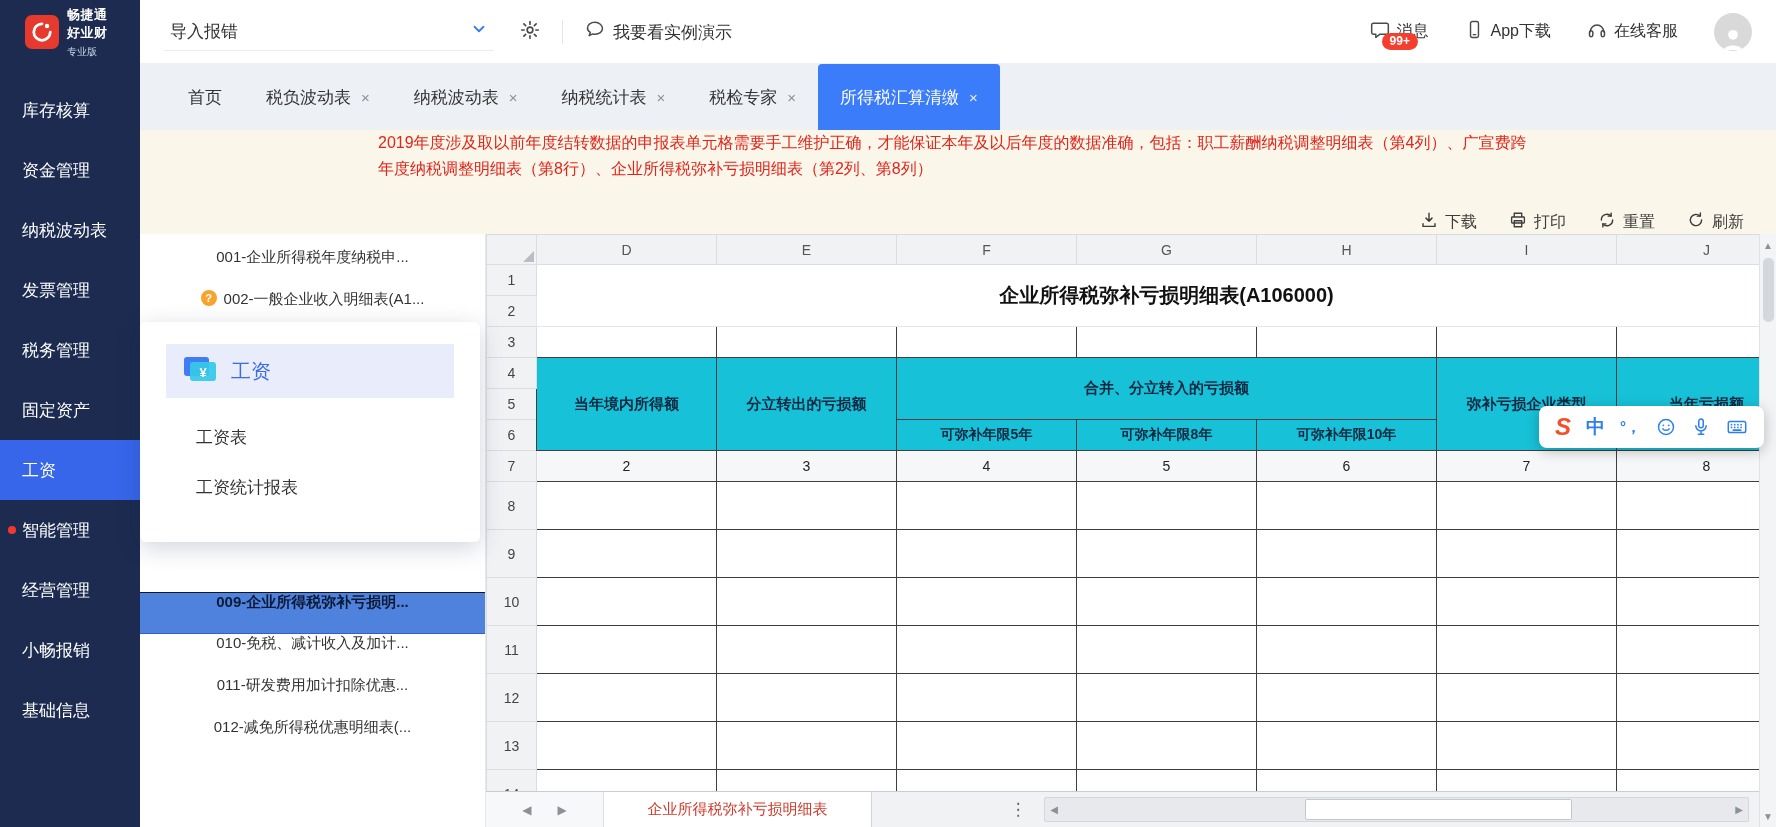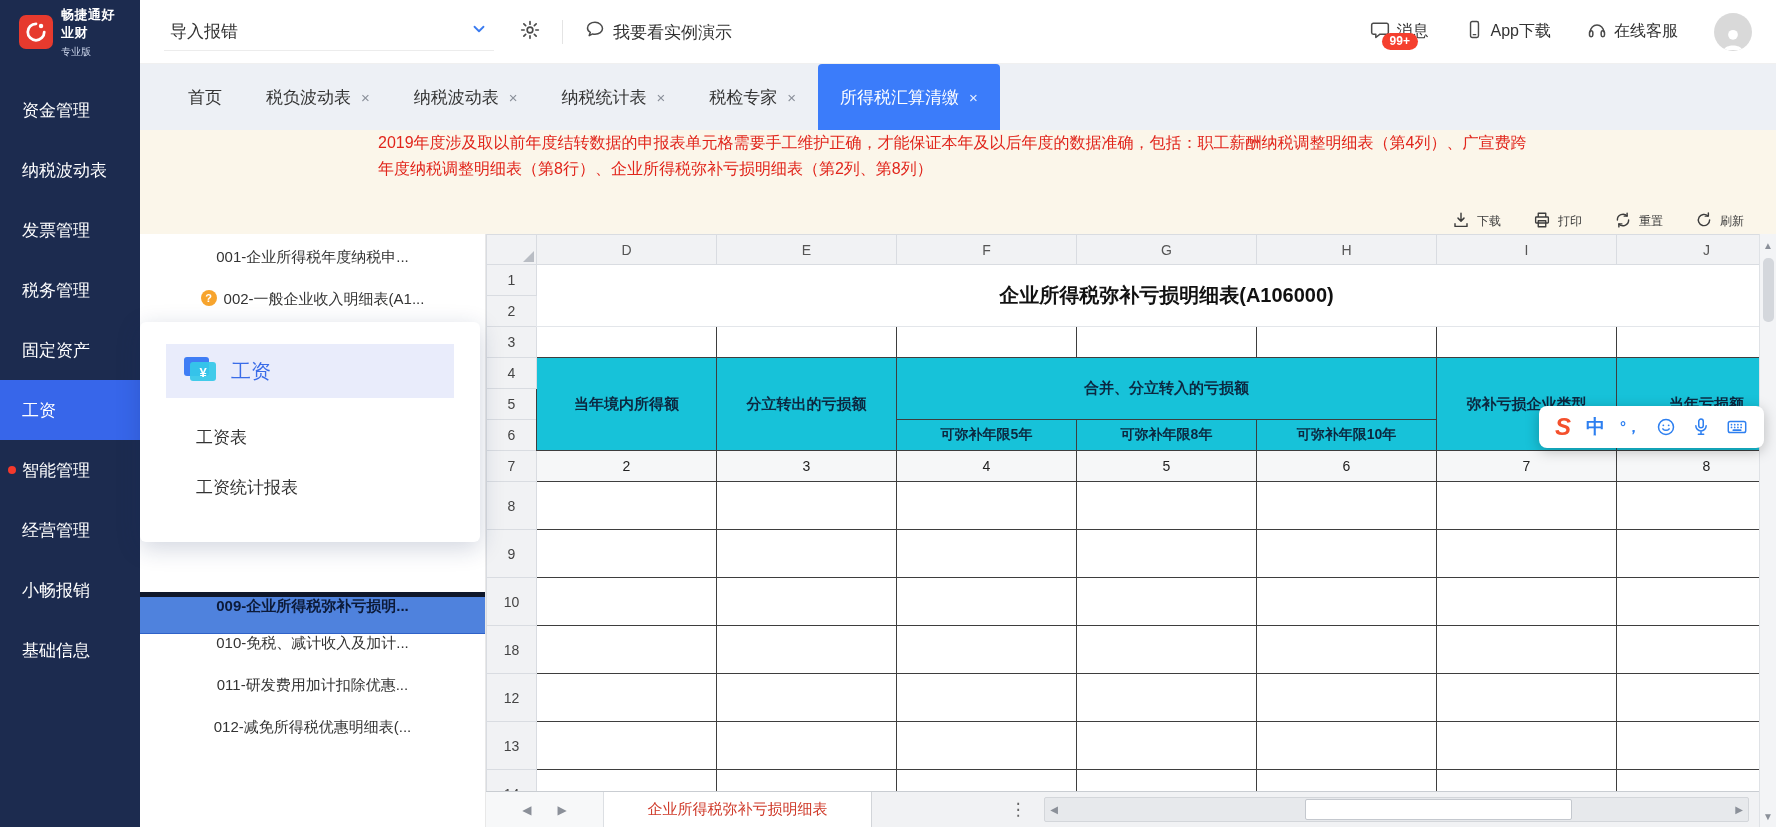--- a/index.html
+++ b/index.html
@@ -2,21 +2,21 @@
 <html><head>
 <meta charset="utf-8">
 <style>
   * { box-sizing: border-box; margin: 0; padding: 0; }
   html,body { width:1776px; height:827px; overflow:hidden; }
   body { font-family:"Liberation Sans","DejaVu Sans",sans-serif; background:#fff; color:#333; }
   .app { display:flex; width:1776px; height:827px; }
 
   
   .sidebar { width:140px; flex-shrink:0; background:#1c2b4f; color:#fff; display:flex; flex-direction:column; }
-  .logo { height:64px; display:flex; align-items:center; gap:8px; padding:0 19px; flex-shrink:0; }
+  .logo { height:64px; display:flex; align-items:center; gap:8px; padding:0 25px; flex-shrink:0; }
   .logo-icon { width:34px; height:34px; background:#e63a2e; border-radius:7px; display:flex; align-items:center; justify-content:center; flex-shrink:0; }
   .brand-name { font-size:13px; font-weight:bold; letter-spacing:.5px; }
   .brand-edition { font-size:10px; color:#c9d3e8; margin-top:3px; }
   .nav { padding-top:16px; }
   .nav-item { height:60px; display:flex; align-items:center; padding-left:22px; font-size:17px; cursor:pointer; position:relative; }
   .nav-item.active { background:#3766ea; }
   .nav-dot { position:absolute; left:8px; top:50%; margin-top:-4px; width:8px; height:8px; border-radius:50%; background:#f4392c; }
 
   
   .content { flex:1; min-width:0; display:flex; flex-direction:column; background:#fff; }
@@ -36,29 +36,29 @@
   .tabbar { height:66px; flex-shrink:0; background:#edf0f5; display:flex; align-items:stretch; padding-left:26px; }
   .tab { display:flex; align-items:center; gap:10px; padding:0 22px; font-size:17px; color:#333; cursor:pointer; white-space:nowrap; }
   .tab .x { color:#8a8f99; font-size:15px; }
   .tab.active { background:#3b7cfa; color:#fff; border-radius:4px 4px 0 0; }
   .tab.active .x { color:#e8efff; }
 
   
   .notice { height:104px; flex-shrink:0; background:#fbf6ea; display:flex; align-items:center; padding:0 26px 0 26px; gap:30px;flex-direction:column; }
   .notice-text { color:#e1251b; font-size:16px; line-height:1.6; max-width:1160px; }
   .actions { margin-left:auto; display:flex; gap:32px; white-space:nowrap; padding-right:6px; }
-  .action { display:flex; align-items:center; gap:7px; font-size:12px; color:#3c3c3c; cursor:pointer; }
+  .action { display:flex; align-items:center; gap:7px; font-size:16px; color:#3c3c3c; cursor:pointer; }
 
   
   .main { flex:1; min-height:0; display:flex; position:relative; background:#fff; }
 
   
   .report-panel { width:345px; flex-shrink:0; background:#fff; padding-top:14px; overflow:hidden; }
   .report-item { height:42px; display:flex; align-items:flex-start; justify-content:center; gap:7px; font-size:15px; color:#333; cursor:pointer; }
-  .report-item.selected { background:#4f82dd; color:#0c1a38; border-top:5px solid #0f172a; border-bottom:1px solid #2f62c8; font-weight:bold; }
+  .report-item.selected { background:#4f82dd; color:#0c1a38; border-top:1px solid #0f172a; border-bottom:1px solid #2f62c8; font-weight:bold; }
   .report-spacer { height:260px; }
   .q-icon { width:16px; height:16px; border-radius:50%; background:#f7a42d; color:#fff; font-size:11px; font-weight:bold; display:flex; align-items:center; justify-content:center; flex-shrink:0; }
 
   
   .sheet-area { flex:1; min-width:0; display:flex; flex-direction:column; border-left:1px solid #e8e8e8; }
   .grid-wrap { flex:1; overflow:hidden; position:relative; }
   table.sheet { border-collapse:collapse; table-layout:fixed; width:1310px; }
   col.c-rh { width:50px; } col.c-d { width:180px; }
   table.sheet td { padding:0 2px; overflow:hidden; white-space:nowrap; }
   tr.letters td { height:30px; background:#f1f2f4; border:1px solid #d9dce1; text-align:center; font-size:14px; color:#555; cursor:pointer; }
@@ -115,20 +115,23 @@
             <circle cx="17.5" cy="5.5" r="2.4" fill="#fff"></circle>
           </svg>
       </div>
       <div>
         <div class="brand-name">畅捷通好业财</div>
         <div class="brand-edition">专业版</div>
       </div>
     </div>
     <nav class="nav">
       <div class="nav-item">
+          <span>库存核算</span>
+        </div>
+      <div class="nav-item">
           <span>资金管理</span>
         </div>
       <div class="nav-item">
           <span>纳税波动表</span>
         </div>
       <div class="nav-item">
           <span>发票管理</span>
         </div>
       <div class="nav-item">
           <span>税务管理</span>
@@ -411,21 +414,21 @@
               <td class="rowhead">10</td>
               <td class="cell"></td>
                   <td class="cell"></td>
                   <td class="cell"></td>
                   <td class="cell"></td>
                   <td class="cell"></td>
                   <td class="cell"></td>
                   <td class="cell"></td>
             </tr>
             <tr class="r-l">
-              <td class="rowhead">18</td>
+              <td class="rowhead">11</td>
               <td class="cell"></td>
                   <td class="cell"></td>
                   <td class="cell"></td>
                   <td class="cell"></td>
                   <td class="cell"></td>
                   <td class="cell"></td>
                   <td class="cell"></td>
             </tr>
             <tr class="r-l">
               <td class="rowhead">12</td>

